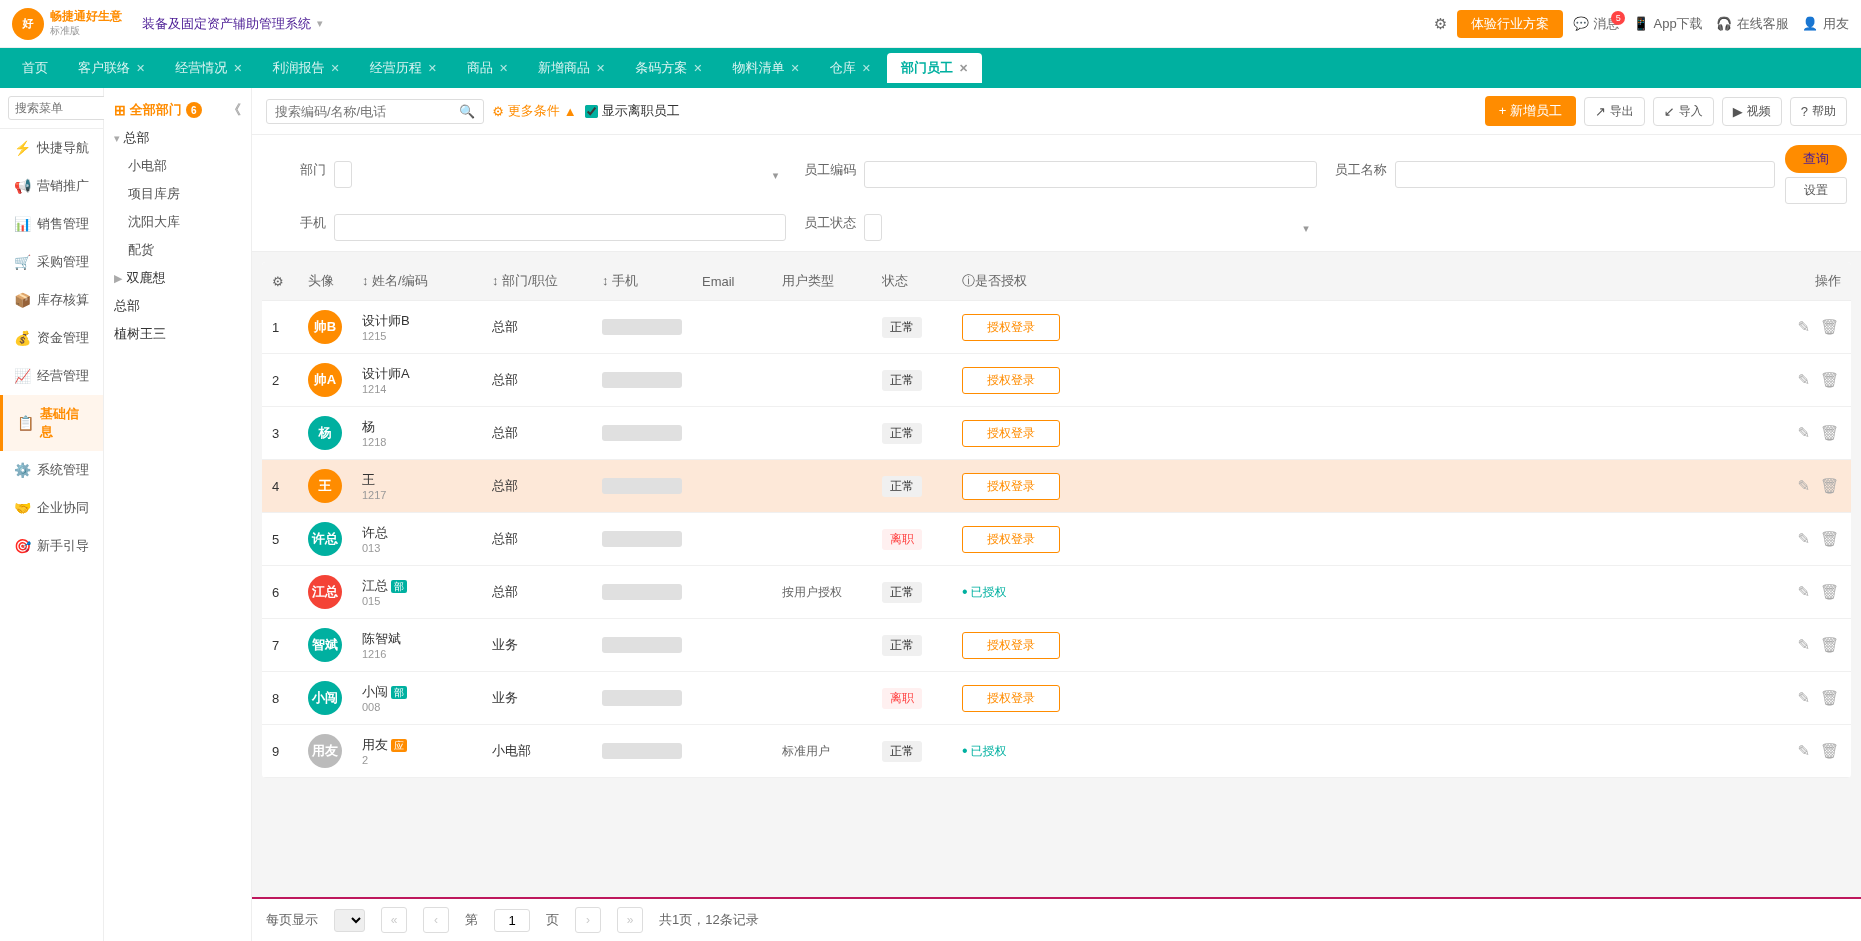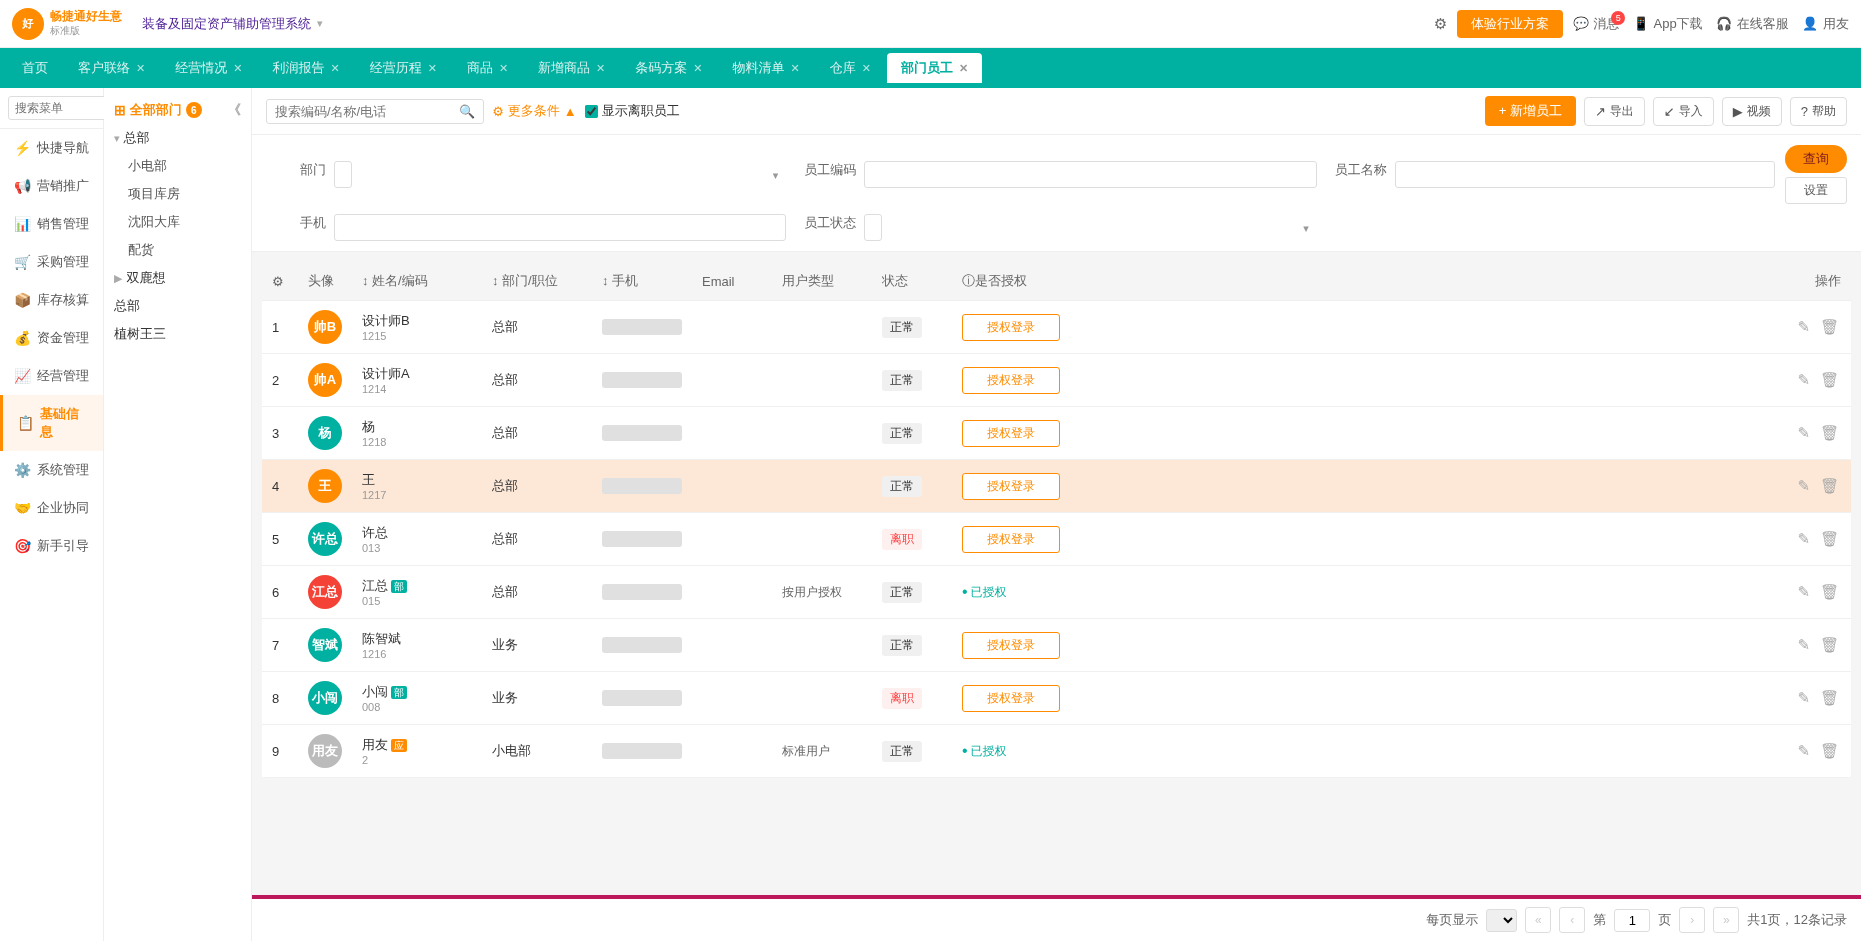--- a/index.html
+++ b/index.html
@@ -53,21 +53,21 @@
     .btn-action { border: 1px solid #ddd; background: white; border-radius: 4px; padding: 5px 10px; font-size: 12px; cursor: pointer; display: flex; align-items: center; gap: 4px; color: #555; }
 
     
     .filter-row { background: #fff; padding: 10px 14px; border-bottom: 1px solid #eee; display: grid; grid-template-columns: 1fr 1fr 1fr; gap: 10px; align-items: center; }
     .filter-field { display: flex; align-items: flex-start; gap: 8px; }
     .filter-label { color: #666; font-size: 13px; white-space: nowrap; min-width: 60px; text-align: right; }
     .filter-input { flex: 1; border: 1px solid #ddd; border-radius: 3px; padding: 5px 8px; font-size: 13px; outline: none; }
     .filter-select { flex: 1; border: 1px solid #ddd; border-radius: 3px; padding: 5px 8px; font-size: 13px; outline: none; background: white; appearance: none; }
     .filter-select-wrap { flex: 1; position: relative; }
     .filter-select-wrap::after { content: '▾'; position: absolute; right: 8px; top: 50%; transform: translateY(-50%); color: #999; pointer-events: none; font-size: 11px; }
-    .btn-search { background: #ff8c00; color: #7f1d1d; border: none; border-radius: 14px; padding: 5px 18px; font-size: 13px; cursor: pointer; }
+    .btn-search { background: #ff8c00; color: #4c1d95; border: none; border-radius: 14px; padding: 5px 18px; font-size: 13px; cursor: pointer; }
     .btn-set { background: white; border: 1px solid #ddd; border-radius: 3px; padding: 4px 18px; font-size: 12px; cursor: pointer; color: #555; }
 
     
     .table-wrap { flex: 1; overflow: auto; padding: 10px; }
     table { width: 100%; background: #fff; border-collapse: collapse; border-radius: 4px; overflow: hidden; }
     thead tr { background: #f5f5f5; }
     th { padding: 10px 10px; text-align: left; color: #666; font-weight: normal; font-size: 13px; border-bottom: 1px solid #eee; white-space: nowrap; }
     td { padding: 9px 10px; border-bottom: 1px solid #f0f0f0; font-size: 13px; color: #333; vertical-align: middle; }
     tr.highlighted td { background: #fde8d8; }
     .avatar { width: 34px; height: 34px; border-radius: 50%; display: flex; align-items: center; justify-content: center; color: white; font-size: 13px; font-weight: bold; }
@@ -84,21 +84,21 @@
     .op-btns { display: flex; gap: 6px; justify-content: flex-end; }
     .op-btn { color: #aaa; cursor: pointer; font-size: 15px; padding: 2px; }
     .name-code { display: flex; flex-direction: column; }
     .name-code .name { font-size: 13px; color: #333; }
     .name-code .code { font-size: 11px; color: #999; }
     .dept-badge { background: #00b0a0; color: white; border-radius: 2px; font-size: 10px; padding: 1px 3px; margin-left: 3px; }
     .dept-badge-orange { background: #ff8c00; }
     .ph-blur { background: #e0e0e0; border-radius: 3px; color: transparent; user-select: none; width: 80px; height: 16px; display: inline-block; }
 
     
-    .pagination { background: #fff; border-top: 4px solid #be185d; padding: 8px 14px; display: flex; align-items: center; gap: 8px; justify-content: flex-end; font-size: 13px; color: #666; }
+    .pagination { background: #fff; border-top: 2px solid #be185d; padding: 8px 14px; display: flex; align-items: center; gap: 16px; font-size: 13px; color: #666; }
     .pagination select { border: 1px solid #ddd; border-radius: 3px; padding: 2px 6px; }
     .page-btn { width: 26px; height: 26px; border: 1px solid #ddd; border-radius: 3px; background: white; cursor: pointer; display: flex; align-items: center; justify-content: center; font-size: 12px; }
     .page-btn.disabled { color: #ccc; cursor: default; }
     .page-input { width: 36px; border: 1px solid #ddd; border-radius: 3px; padding: 3px 6px; text-align: center; }
 
     
     .left-nav { width: 104px; background: white; border-right: 1px solid #eee; flex-shrink: 0; }
     .left-nav-search { padding: 8px; border-bottom: 1px solid #eee; display: flex; align-items: center; gap: 4px; }
     .left-nav-search input { border: 1px solid #ddd; border-radius: 3px; padding: 4px 6px; font-size: 12px; flex: 1; outline: none; }
     .left-nav-item { display: flex; align-items: center; gap: 7px; padding: 10px 14px; color: #555; cursor: pointer; font-size: 13px; }

